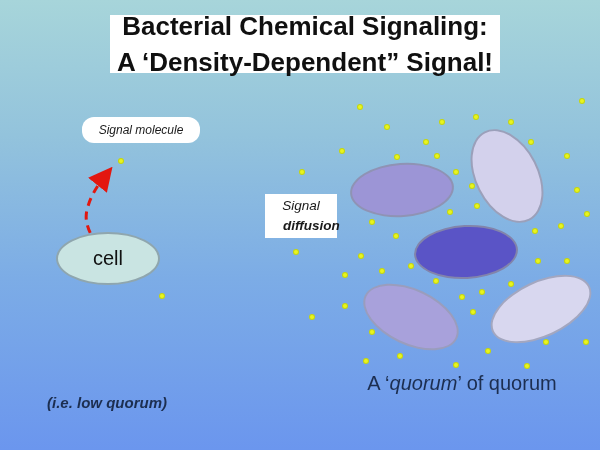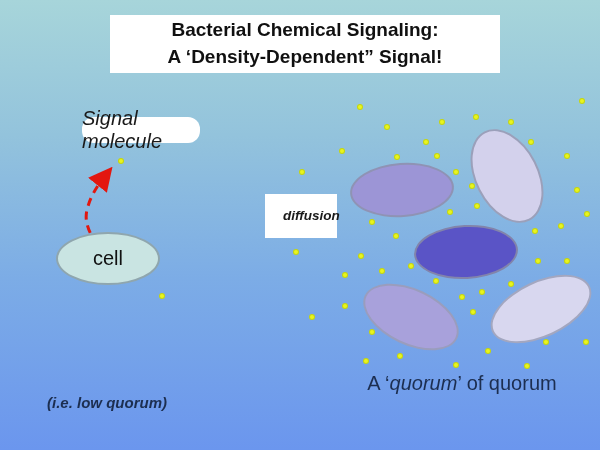--- a/index.html
+++ b/index.html
@@ -5,25 +5,25 @@
   html,body{margin:0;padding:0;}
   .slide{
     position:relative;width:600px;height:450px;overflow:hidden;
     font-family:"Liberation Sans", sans-serif;
     --caption:#1c2e50;--arrow:#e3170f;--dot:#e9f51f;
     background:linear-gradient(180deg,#a7d5da 0%,#93c3dc 30%,#7cace6 62%,#6b96ee 100%);
   }
   .title-box{
     position:absolute;left:110px;top:15px;width:390px;height:58px;background:#ffffff;
     display:flex;flex-direction:column;justify-content:center;text-align:center;
-    font-weight:bold;font-size:19px;line-height:1.4;color:#101010;
+    font-weight:bold;font-size:26px;line-height:1.4;color:#101010;
   }
   .label-box{position:absolute;background:#ffffff;color:#1a1a1a;}
   #signal-molecule-label{
-    left:82px;top:117px;width:118px;height:26px;font-style:italic;font-size:20px;
+    left:82px;top:117px;width:118px;height:26px;font-style:italic;font-size:12px;
     display:flex;align-items:center;justify-content:center;border-radius:12px;
   }
   #signal-diffusion-label{
     left:265px;top:194px;width:72px;height:44px;font-size:13.5px;font-style:italic;
     display:flex;flex-direction:column;justify-content:center;text-align:center;line-height:1.45;
   }
   #signal-diffusion-label .sd-line2{font-weight:bold;padding-left:18px;}
   .ellipse{position:absolute;border-radius:50%;box-sizing:border-box;border:2px solid #8fa6ae;}
   #left-cell{display:flex;align-items:center;justify-content:center;font-size:20px;color:#111;}
   #cluster-layer,#dots-layer,#signal-arrow{position:absolute;left:0;top:0;width:600px;height:450px;}
@@ -56,20 +56,21 @@
     <path d="M 106 256 C 94 241, 83 226, 87 210 C 90 197, 97 186, 105 176" fill="none" stroke="#e3170f" stroke-width="3" stroke-dasharray="8 6" marker-end="url(#arrowhead)"></path>
   </svg>
 
   <div id="left-cell" class="ellipse" style="left: 56px; top: 231.5px; width: 104px; height: 53px; background: rgb(201, 228, 226); border-color: rgb(143, 166, 174);">
     <span>cell</span>
   </div>
 
   <div class="label-box" id="signal-molecule-label">Signal molecule</div>
 
   <div class="label-box" id="signal-diffusion-label">
+    <div class="sd-line1">Signal</div>
     <div class="sd-line2">diffusion</div>
   </div>
 
   <div id="cluster-layer">
       <div class="ellipse" style="left: 350px; top: 163px; width: 104px; height: 54px; background: rgb(156, 149, 214); border-color: rgb(143, 147, 180); transform: rotate(-4deg);"></div>
       <div class="ellipse" style="left: 475px; top: 126px; width: 64px; height: 100px; background: rgb(211, 209, 236); border-color: rgb(155, 160, 186); transform: rotate(-27deg);"></div>
       <div class="ellipse" style="left: 414px; top: 225px; width: 104px; height: 54px; background: rgb(90, 84, 198); border-color: rgb(130, 132, 171); transform: rotate(-3deg);"></div>
       <div class="ellipse" style="left: 360px; top: 289px; width: 102px; height: 56px; background: rgb(168, 161, 219); border-color: rgb(154, 157, 189); transform: rotate(25deg);"></div>
       <div class="ellipse" style="left: 487px; top: 281px; width: 108px; height: 56px; background: rgb(216, 215, 239); border-color: rgb(163, 167, 192); transform: rotate(-25deg);"></div>
     </div>

